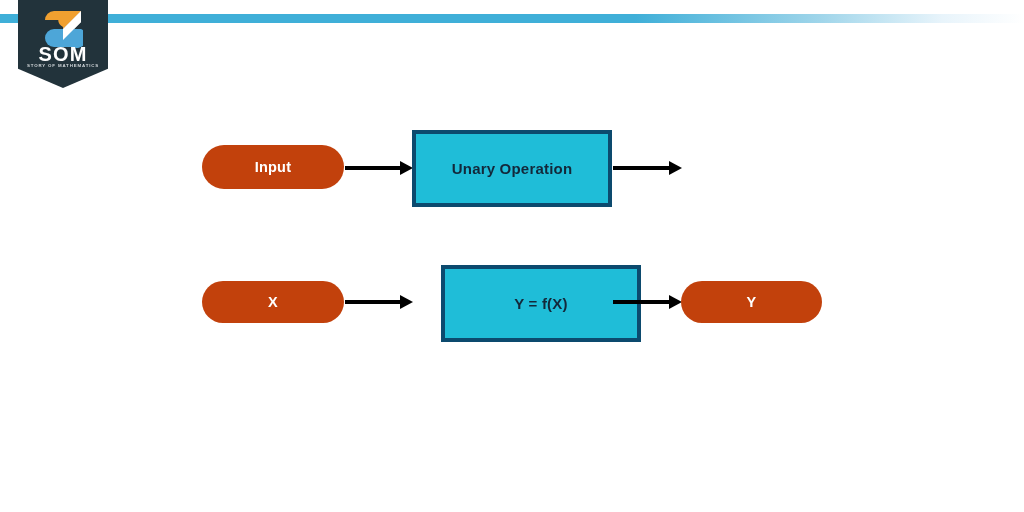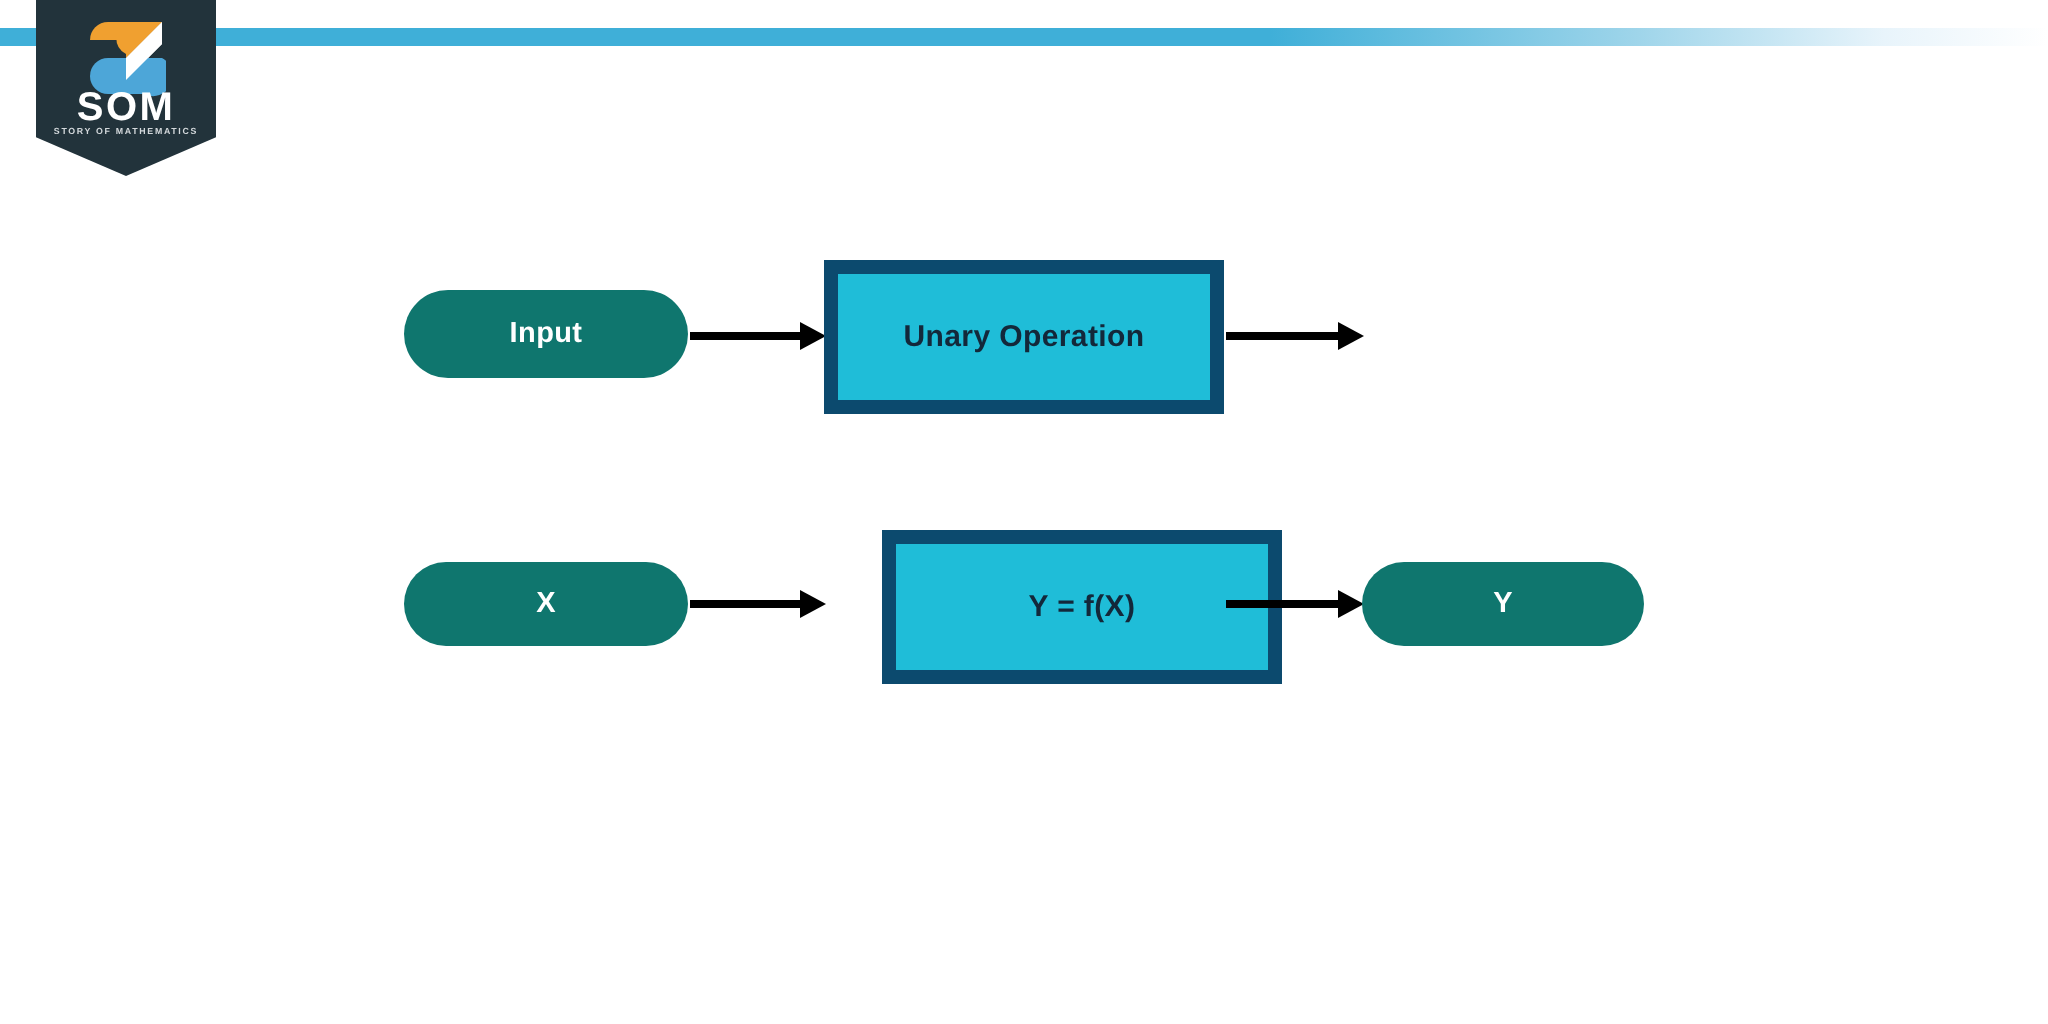--- a/index.html
+++ b/index.html
@@ -86,40 +86,40 @@
     position: absolute;
     left: 0;
     width: 1024px;
     height: 80px;
   }
   .row-1 { top: 128px; }
   .row-2 { top: 262px; }
 
   .pill {
     position: absolute;
-    background: #0f766e;
+    background: #c2410c;
     border-radius: 22px;
     color: #FFFFFF;
     font-size: 14.5px;
     font-weight: bold;
     display: flex;
     align-items: center;
     justify-content: center;
     letter-spacing: 0.2px;
   }
   .pill-left  { left: 202px;  width: 142px; }
   .pill-right { left: 681px;  width: 141px; }
 
   .row-1 .pill { top: 17px; height: 44px; }
   .row-2 .pill { top: 19px; height: 42px; }
 
   .opbox {
     position: absolute;
     background: #1FBDD8;
-    border: 7px solid #0c4a6e;
+    border: 4px solid #0c4a6e;
     box-sizing: border-box;
     color: #13283A;
     font-size: 15px;
     font-weight: bold;
     display: flex;
     align-items: center;
     justify-content: center;
     letter-spacing: 0.2px;
   }
   .row-1 .opbox { left: 412px; top: 2px;  width: 200px; height: 77px; }

